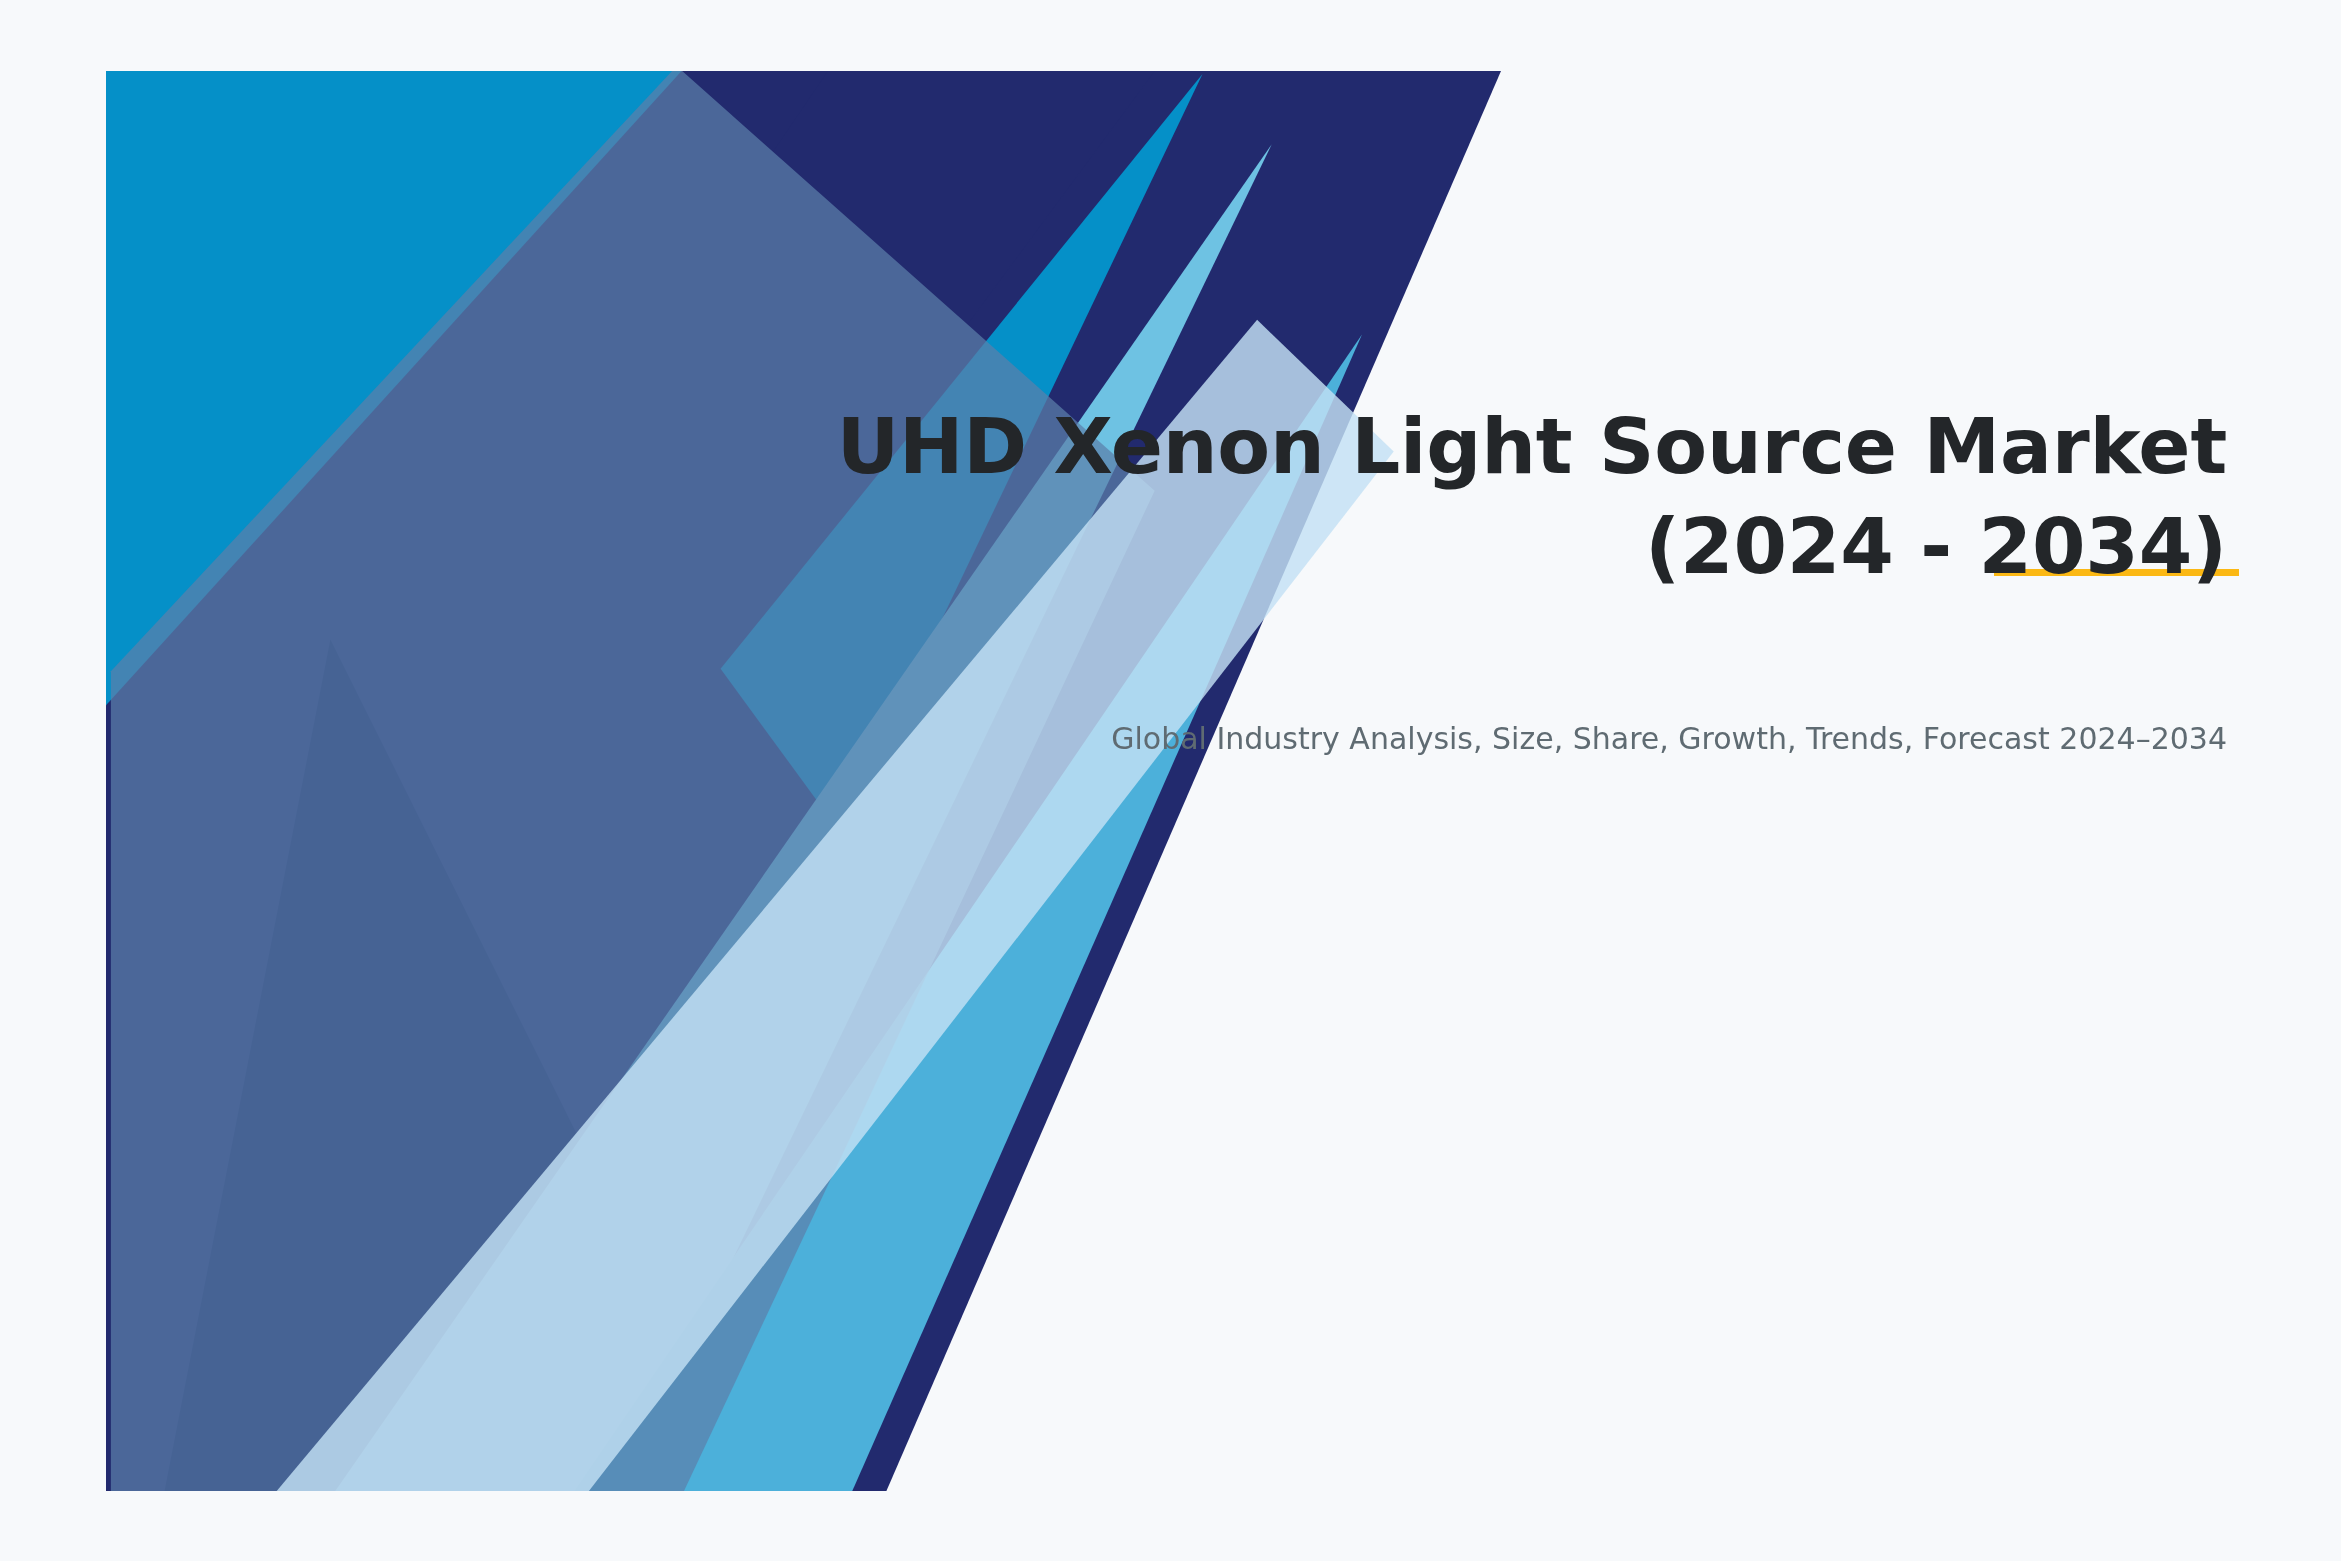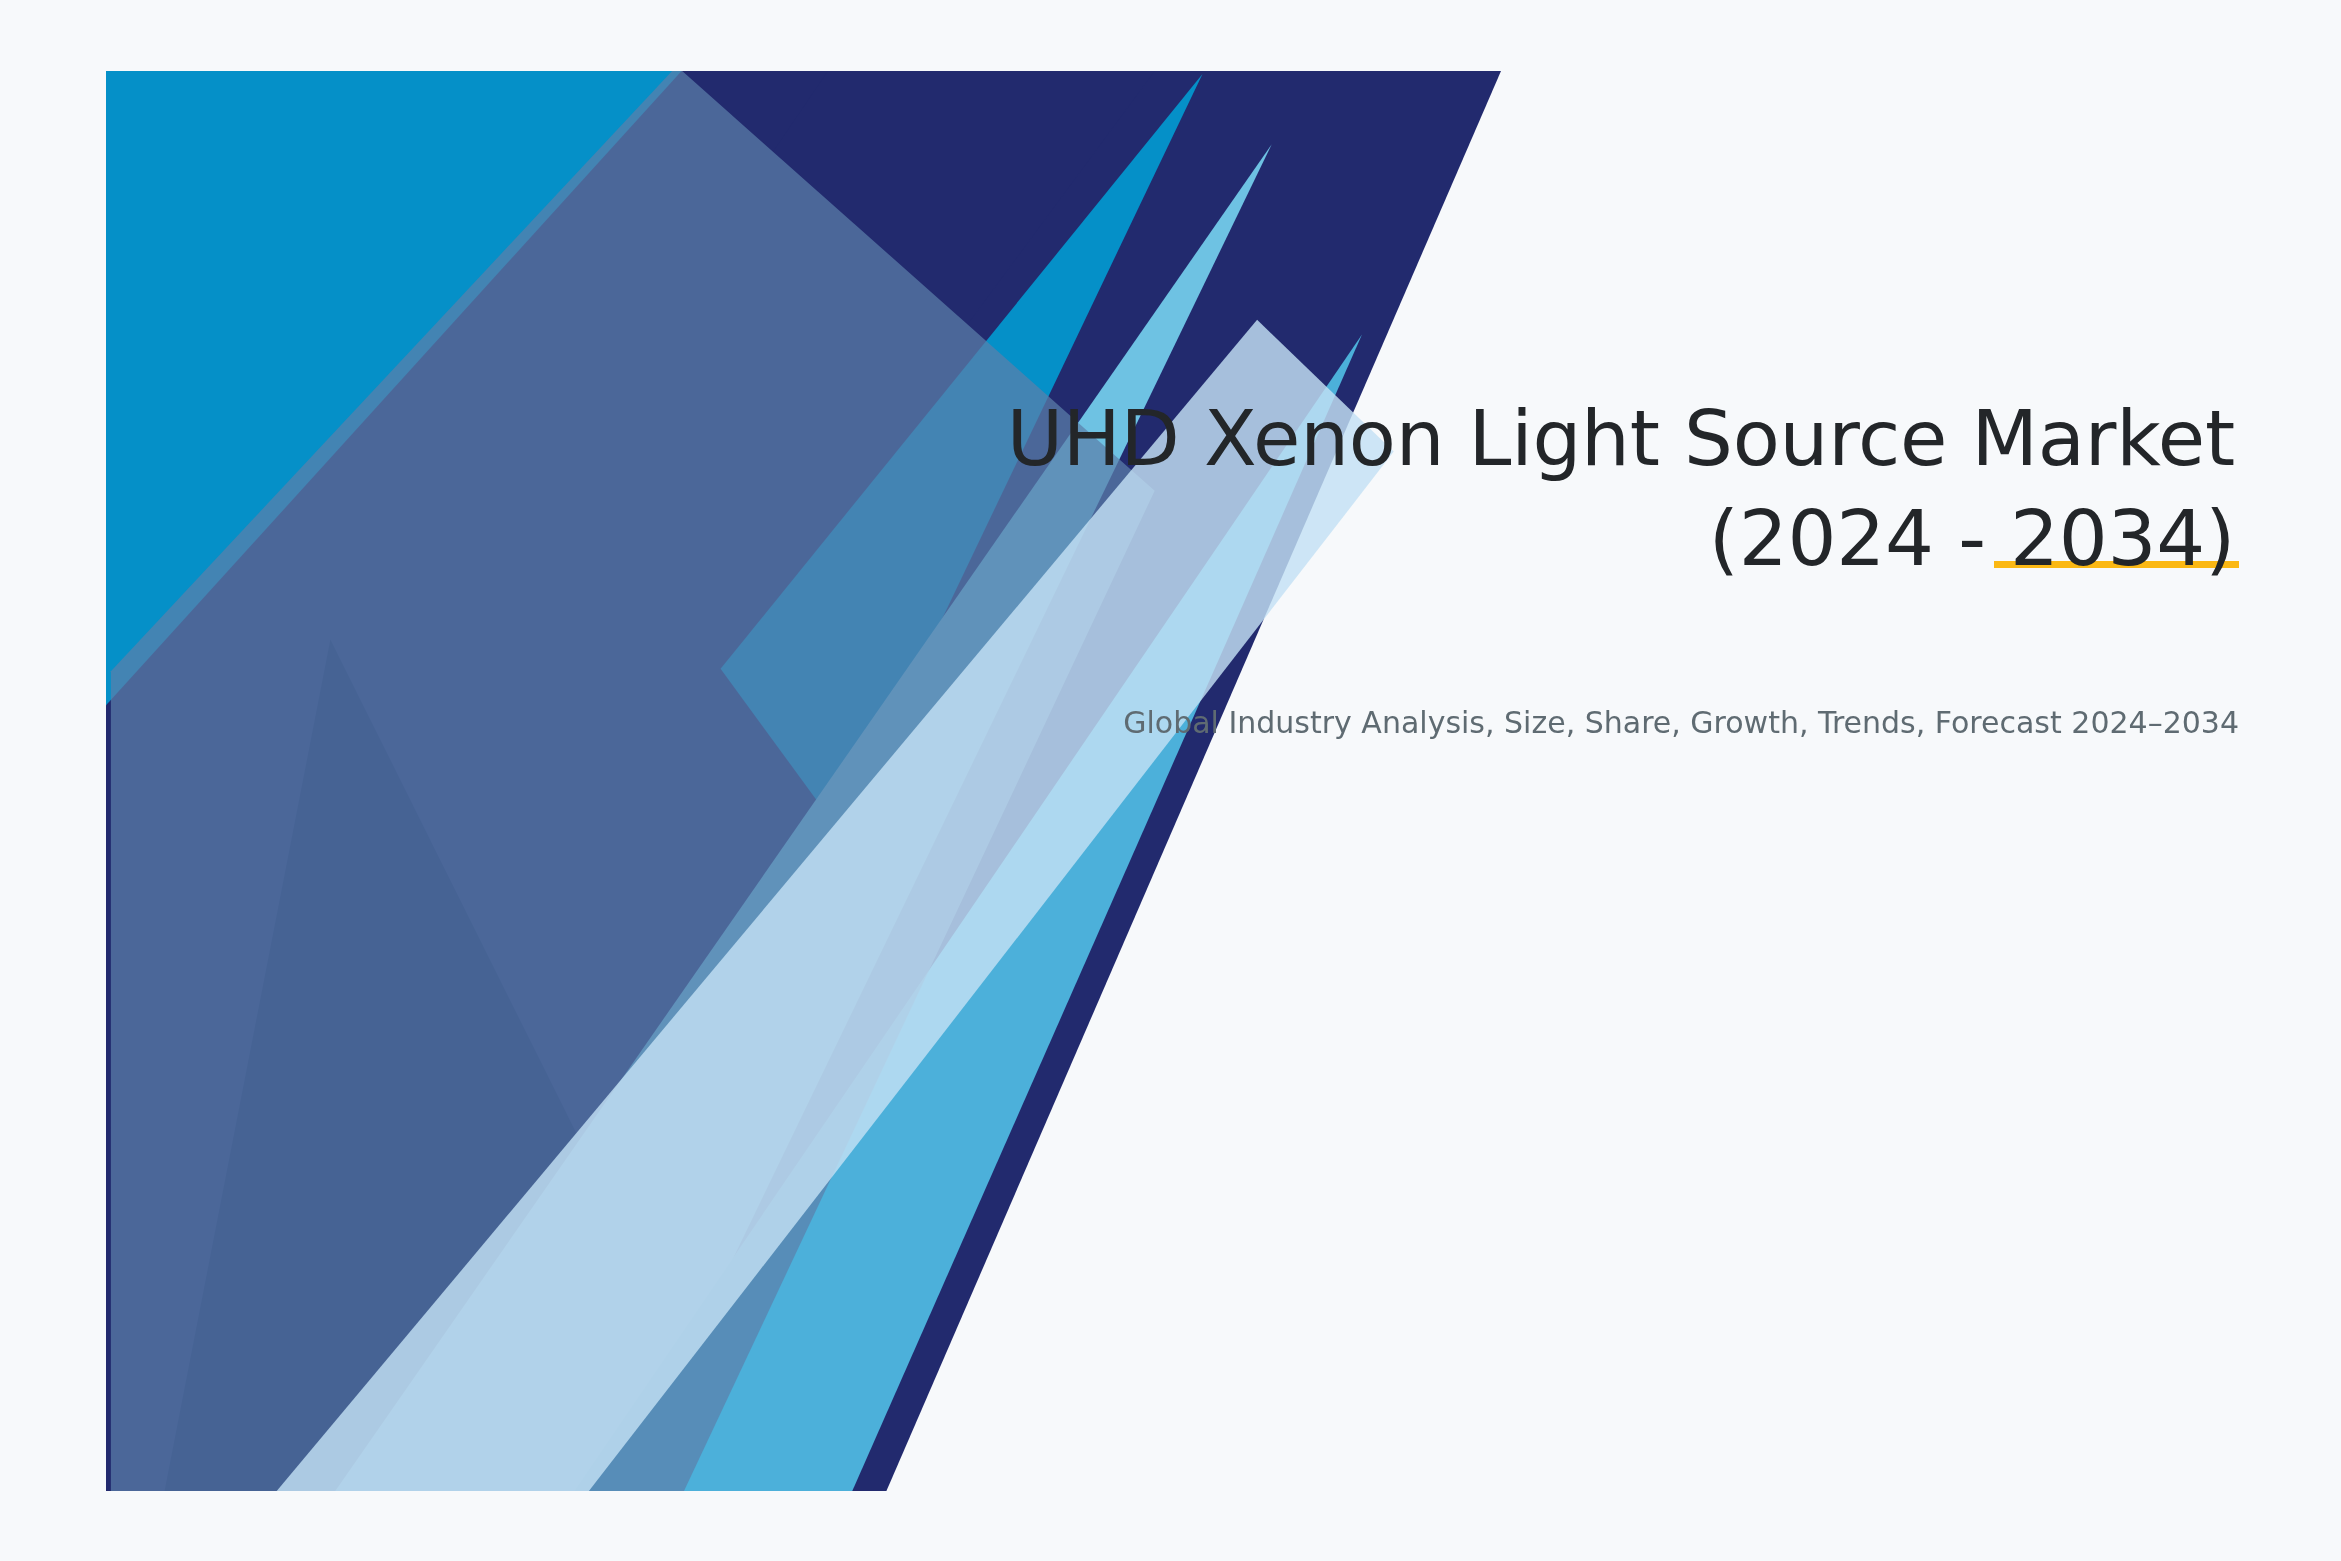--- a/index.html
+++ b/index.html
@@ -41,41 +41,41 @@
     top: 385px;
     width: 1454px;
     text-align: right;
   }
   .title-wrap {
     position: relative;
     display: block;
   }
   .title {
     position: relative;
-    margin: 4px;
+    margin: 12px;
     font-family: "DejaVu Sans", "Liberation Sans", sans-serif;
-    font-weight: 400;
+    font-weight: 700;
     font-size: 77px;
     line-height: 1.30;
     letter-spacing: -0.2px;
     color: #232629;
     z-index: 2;
     white-space: pre-wrap;
   }
   .title-underline {
     position: absolute;
     right: 0;
     bottom: 21.5px;
     width: 245px;
     height: 6.3px;
     background: #fbb814;
     z-index: 1;
   }
   .subtitle {
-    margin: 0;
+    margin: 12px;
     padding-top: 108px;
     font-family: "DejaVu Sans", "Liberation Sans", sans-serif;
     font-weight: 400;
     font-size: 30px;
     line-height: 1.44;
     color: #5f6b72;
     white-space: pre-wrap;
   }
 </style>
 </head>

